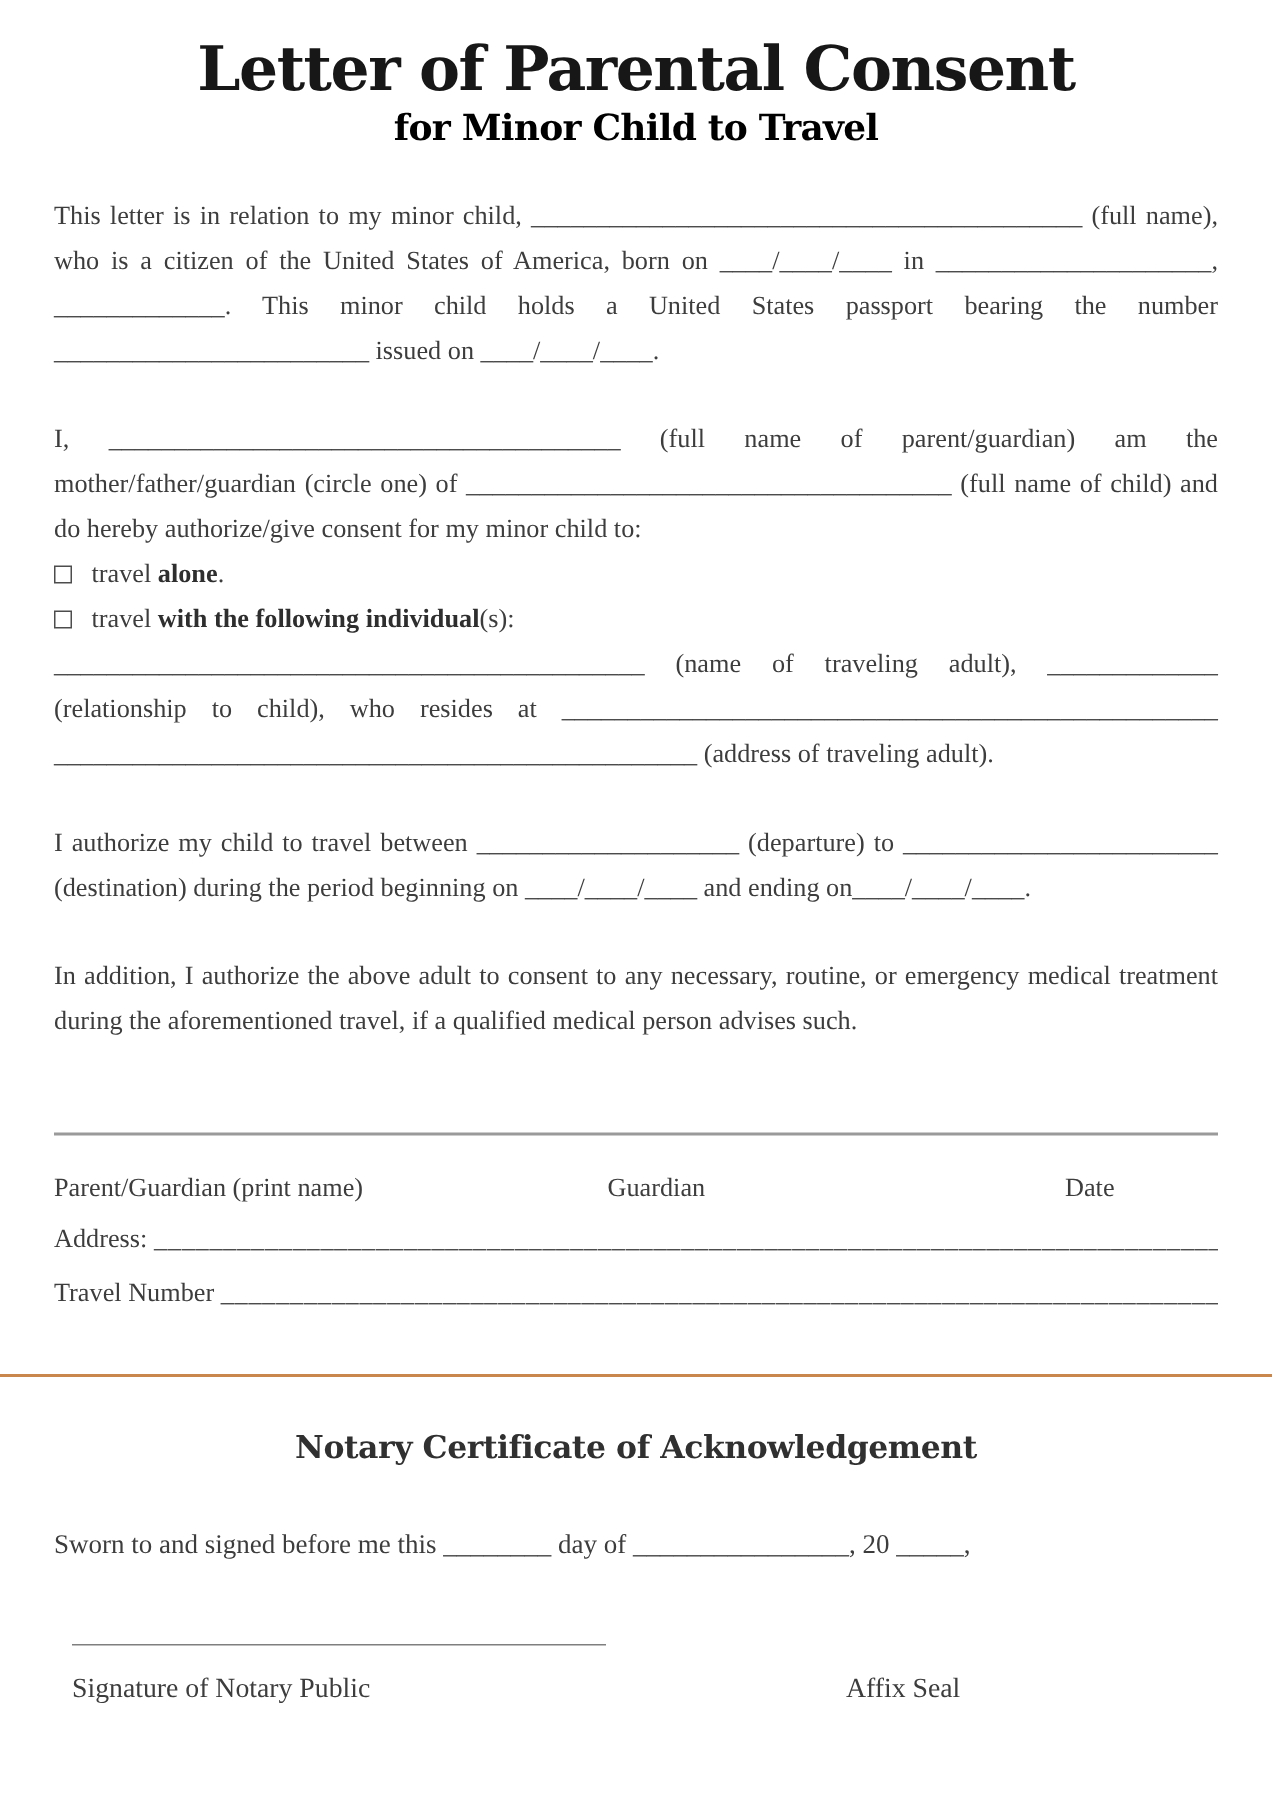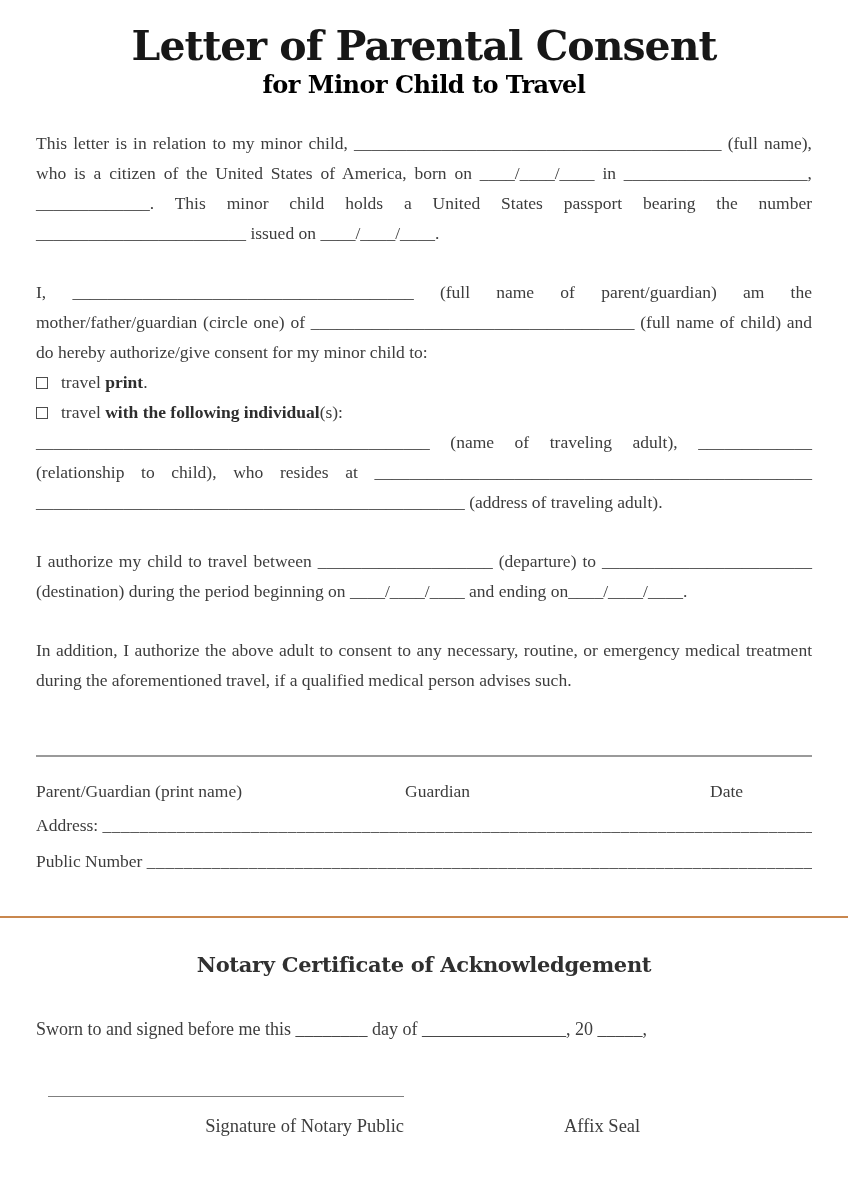--- a/index.html
+++ b/index.html
@@ -77,21 +77,21 @@
     color: #303030;
     text-align: center;
     margin: 32px 0 0;
   }
   .sworn-line { margin: 34px 0 0; font-size: 18px; }
   .notary-sign-row {
     display: flex;
     align-items: flex-end;
     margin-top: 52px;
   }
-  .notary-sig-col { width: 356px; margin-left: 12px; text-align: right; }
+  .notary-sig-col { width: 356px; margin-left: 12px; text-align: left; }
   .notary-sig-line {
     border: none;
     border-top: 1.5px solid #7f7f7f;
     margin: 0 0 14px;
   }
   .notary-sig-label { font-size: 18.5px; line-height: 30px; color: #3d3d3d; }
   .affix-col { margin-left: 160px; font-size: 18.5px; line-height: 30px; color: #3d3d3d; }
 </style>
 </head>
 <body>
@@ -102,21 +102,21 @@
     <h1 class="doc-title">Letter of Parental Consent</h1>
     <h2 class="doc-subtitle">for Minor Child to Travel</h2>
   </header>
 
   <p class="para">This letter is in relation to my minor child, __________________________________________ (full name), who is a citizen of the United States of America, born on ____/____/____ in _____________________, _____________. This minor child holds a United States passport bearing the number ________________________ issued on ____/____/____.</p>
 
   <section>
     <p class="para">I, _______________________________________ (full name of parent/guardian) am the mother/father/guardian  (circle one) of _____________________________________ (full name of child) and do hereby authorize/give consent for my minor child to:</p>
 
     <div class="option-line">
-      <span class="checkbox"></span><span>travel </span><span class="b">print</span><span>.</span>
+      <span class="checkbox"></span><span>travel </span><span class="b">alone</span><span>.</span>
     </div>
 
     <div class="option-line">
       <span class="checkbox"></span><span>travel </span><span class="b">with the following individual</span><span>(s):</span>
     </div>
 
     <p class="flow">_____________________________________________ (name of traveling adult), _____________ (relationship to child), who resides at __________________________________________________ _________________________________________________ (address of traveling adult).</p>
   </section>
 
   <p class="para">I authorize my child to travel between ____________________ (departure) to ________________________ (destination) during the period beginning on ____/____/____ and ending on____/____/____.</p>
@@ -127,21 +127,21 @@
     <hr class="sig-divider">
     <div class="sig-labels">
       <span>Parent/Guardian (print name)</span>
       <span>Guardian</span>
       <span>Date</span>
     </div>
     <div class="field-row">
       <span>Address: </span><span class="blank">__________________________________________________________________________________</span>
     </div>
     <div class="field-row">
-      <span>Public Number </span><span class="blank">____________________________________________________________________________</span>
+      <span>Travel Number </span><span class="blank">____________________________________________________________________________</span>
     </div>
   </section>
 
   <hr class="notary-divider">
 
   <section>
     <h3 class="notary-heading">Notary Certificate of Acknowledgement</h3>
     <p class="sworn-line">Sworn to and signed before me this ________ day of ________________, 20 _____,</p>
 
     <div class="notary-sign-row">

